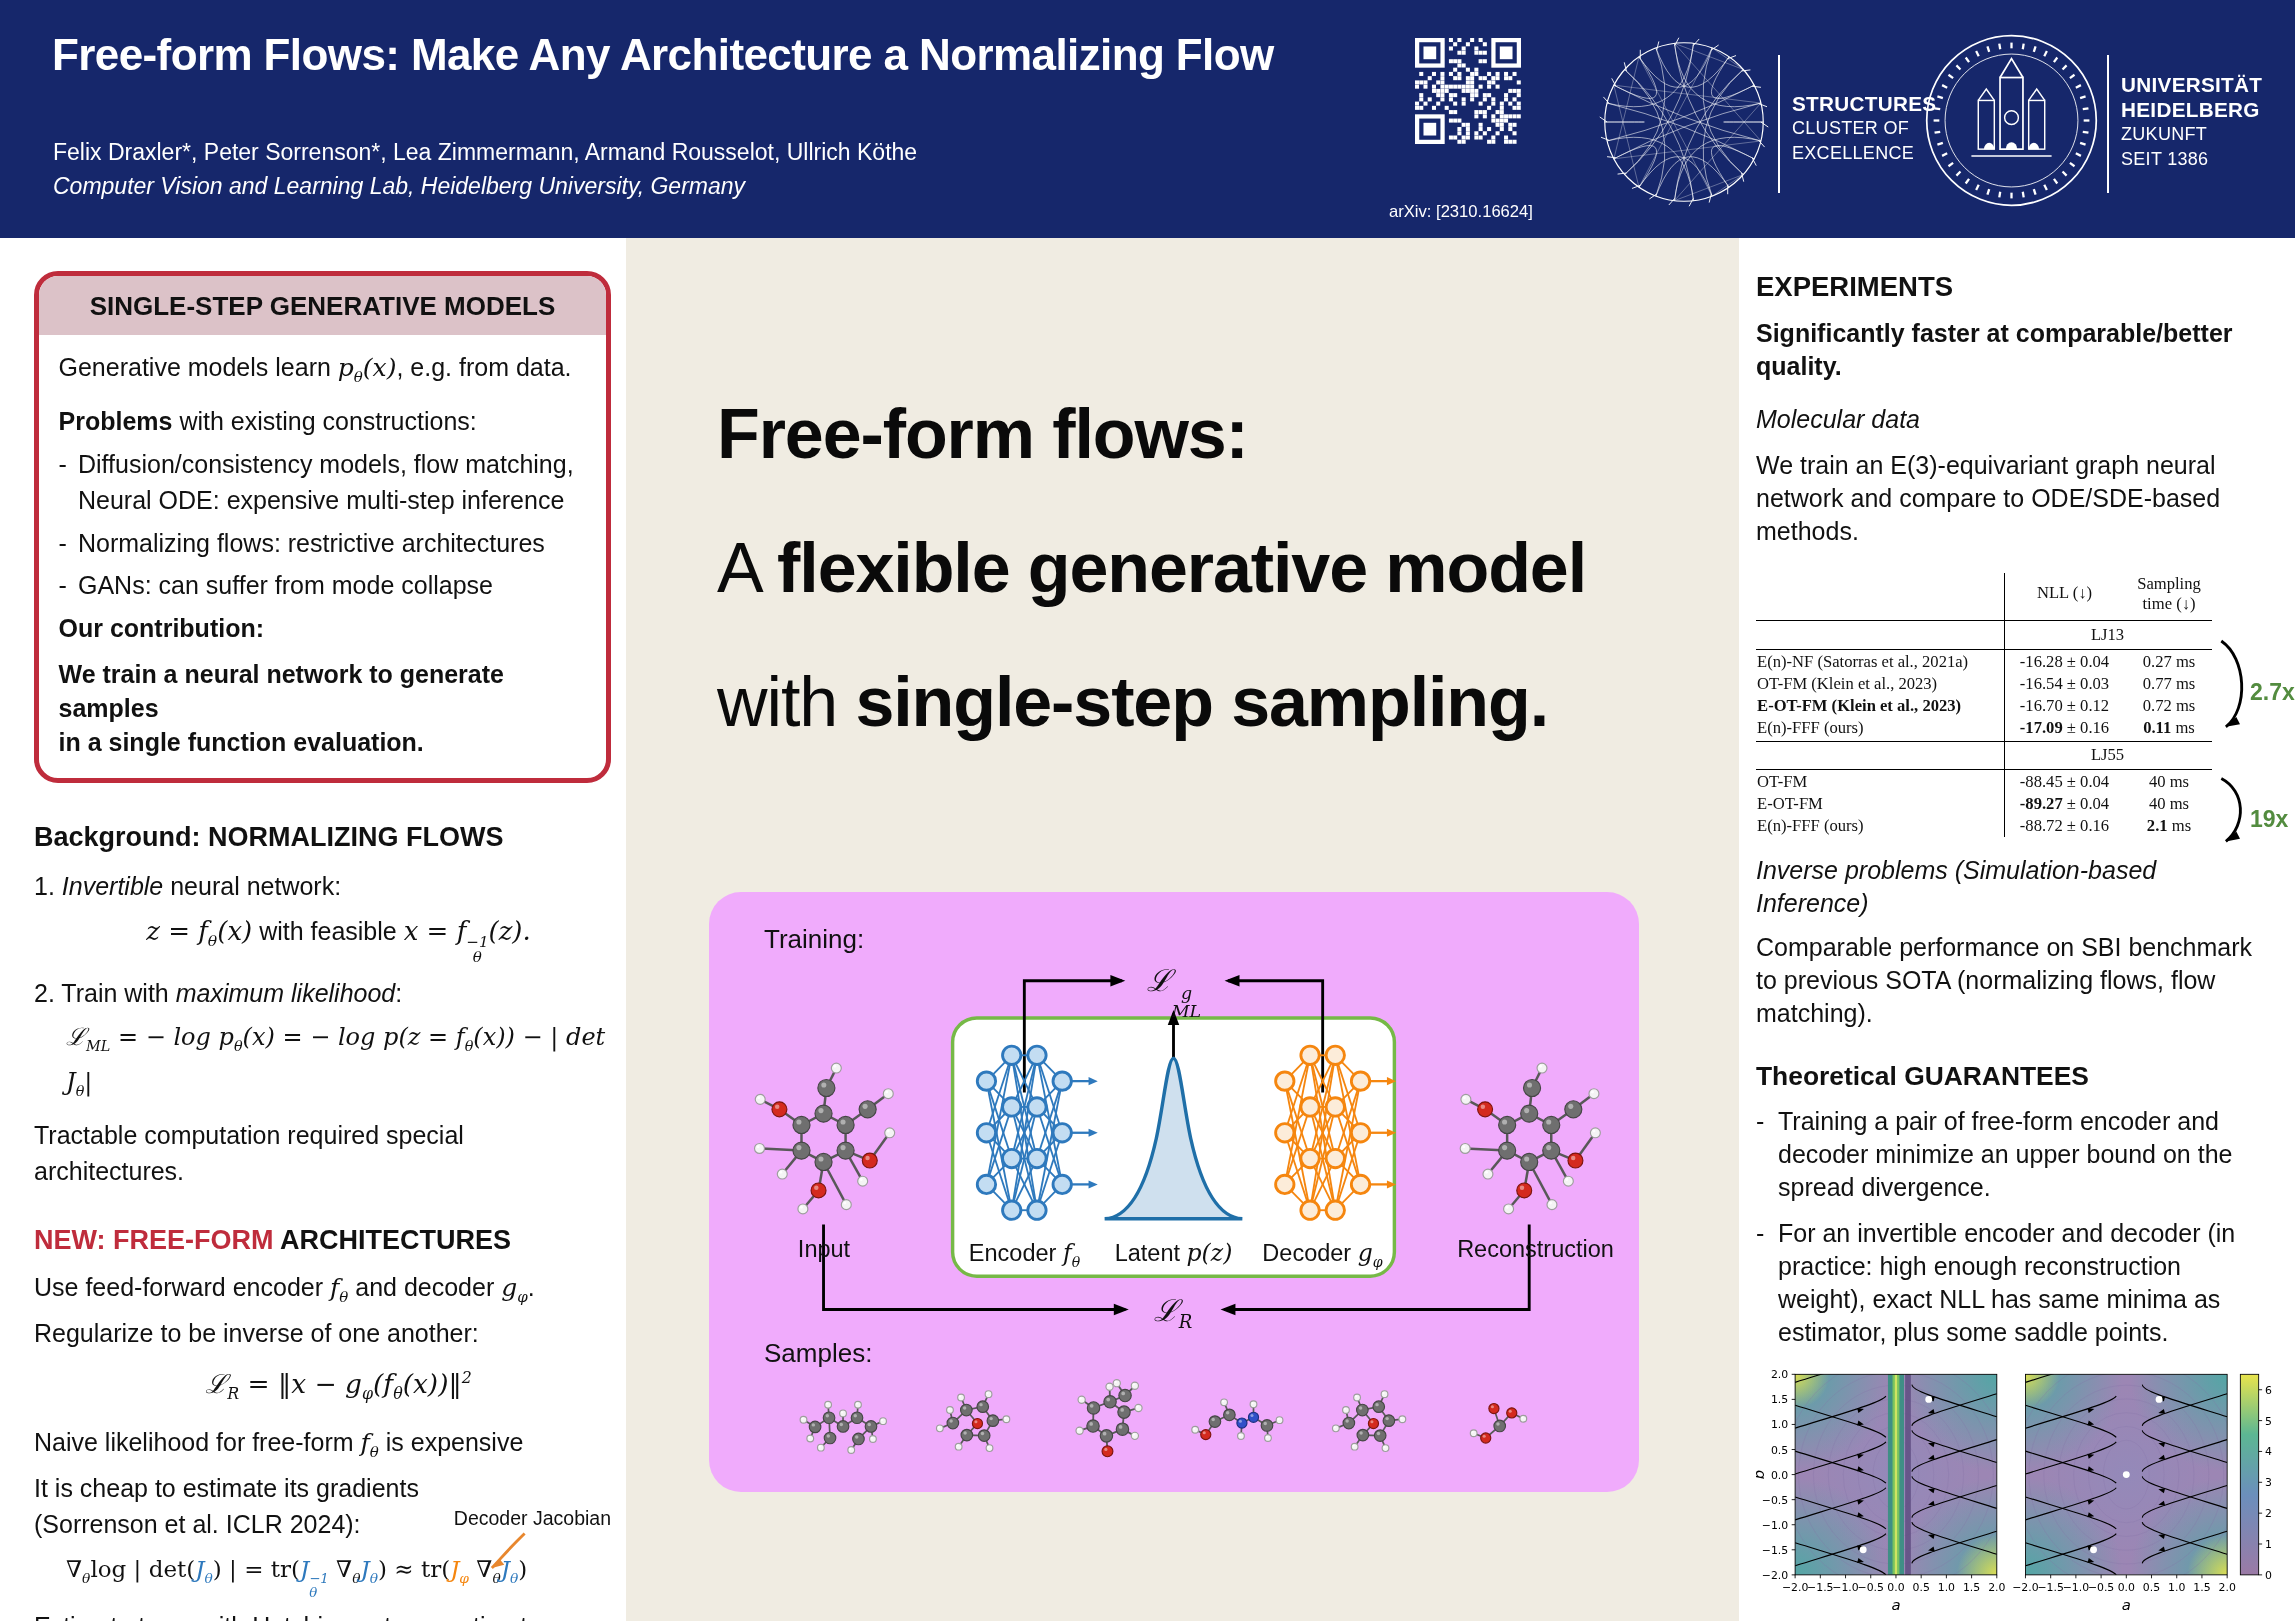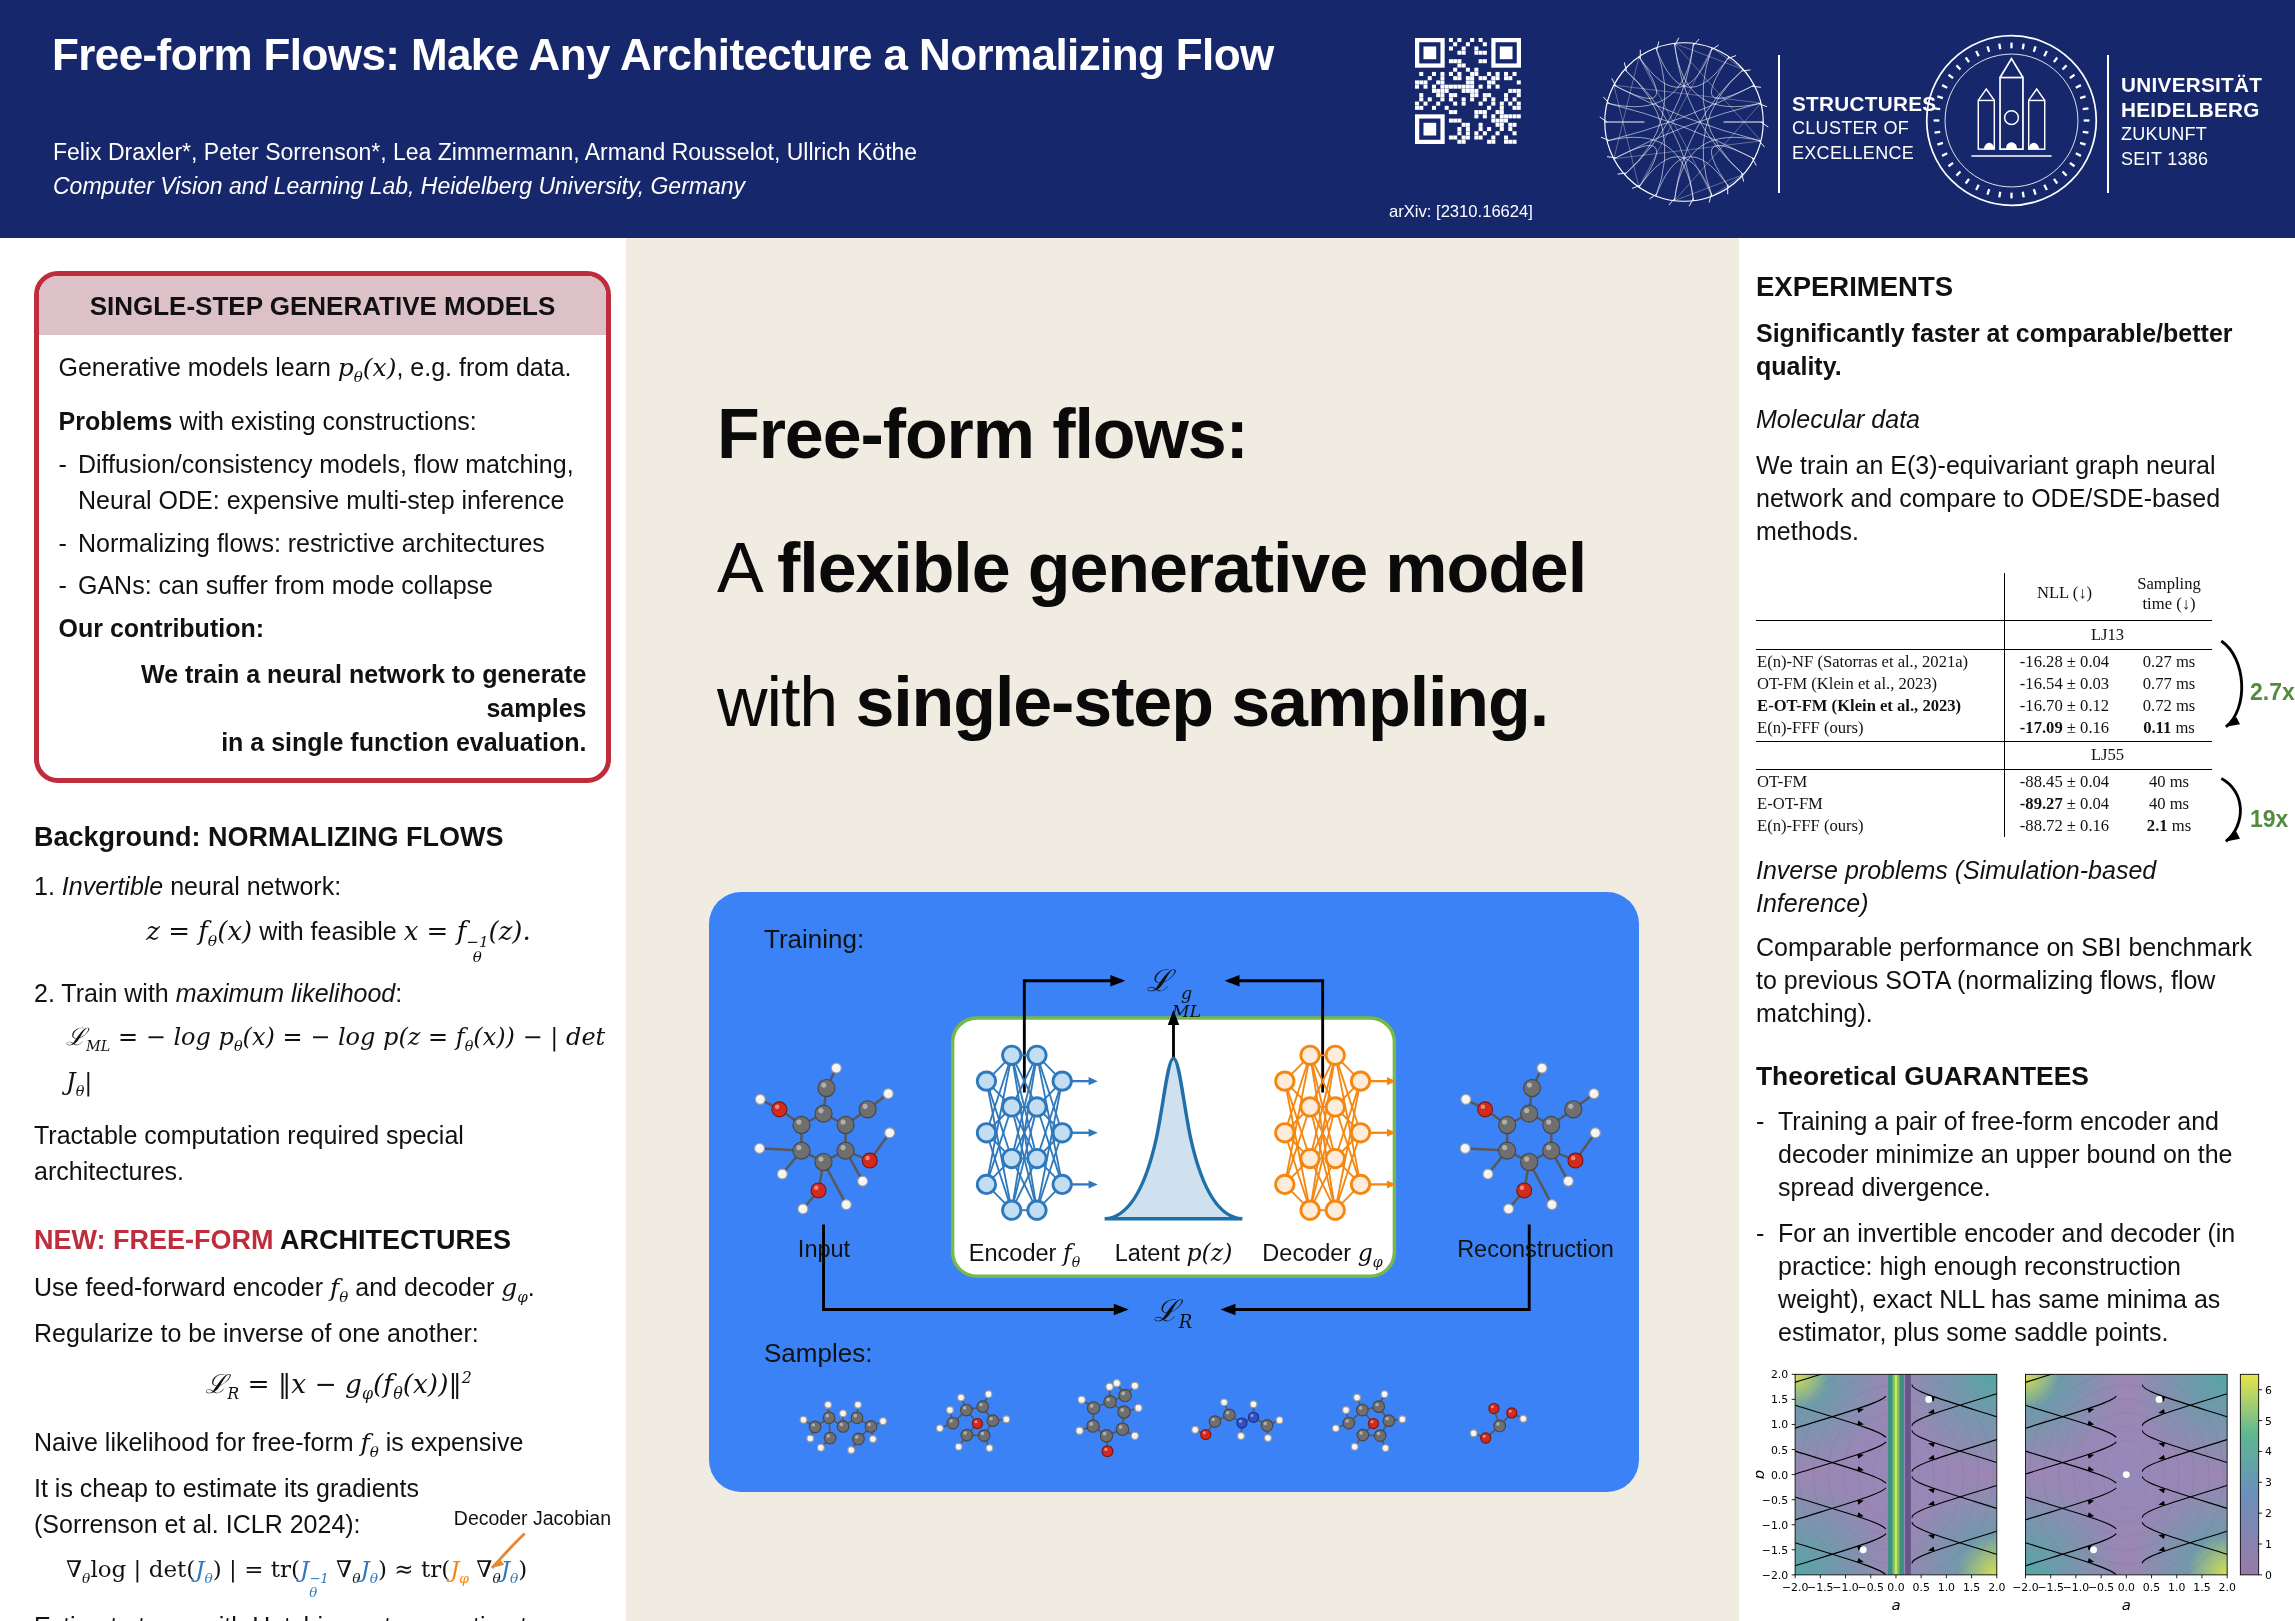--- a/index.html
+++ b/index.html
@@ -19,36 +19,36 @@
   .h-div{position:absolute;top:55px;width:1.7px;height:138px;background:#fff;}
   .logo-txt{position:absolute;color:#fff;}
   .logo-txt div{line-height:25px;font-size:18px;letter-spacing:0.3px;}
   .logo-txt .big{font-size:20.7px;font-weight:bold;}
   
   .leftcol{position:absolute;left:34px;top:271px;width:577px;font-size:25px;line-height:36px;}
   .redbox{border:5.2px solid var(--crimson);border-radius:24px;overflow:hidden;background:#fff;}
   .redbox .band{background:var(--pink);padding:11.5px 5.7px;text-align:center;font-size:26px;font-weight:bold;}
   .redbox .body{padding:13.8px 19.5px 19.5px 19.5px;}
   .item{display:grid;grid-template-columns:19.5px auto;}
-  .contrib{text-align:right;font-weight:bold;font-size:25px;margin-top:10.3px;line-height:34px;}
+  .contrib{text-align:left;font-weight:bold;font-size:25px;margin-top:10.3px;line-height:34px;}
   .sec-h{font-size:27px;font-weight:bold;}
   .math{font-family:"DejaVu Serif",serif;font-style:italic;}
   .eq{font-family:"DejaVu Serif",serif;font-style:italic;font-size:26px;margin-left:32px;}
   .eq .up{font-style:normal;}
   sub{font-size:.6em;}
   sup{font-size:.6em;}
   .stack{display:inline-flex;flex-direction:column;vertical-align:-0.45em;line-height:1;font-size:.58em;}
   .stack .t{display:block;}
   .stack .b{display:block;}
   .center{text-align:center;}
   .note{font-family:"Liberation Sans",sans-serif;font-style:normal;font-size:19px;line-height:24px;}
   
   .strip{position:absolute;left:626px;top:238px;width:1113px;height:1384px;background:var(--beige);}
   .tagline{position:absolute;left:91px;top:129px;font-size:70px;line-height:134px;letter-spacing:-1.1px;color:#0a0a0a;}
-  .card{position:absolute;left:83px;top:654px;width:930px;height:600px;background:#3b82f6;border-radius:32px;}
+  .card{position:absolute;left:83px;top:654px;width:930px;height:600px;background:#f0abfc;border-radius:32px;}
   .dlabel{position:absolute;font-size:23.5px;color:#111;text-align:center;}
   .biglab{font-size:26px;font-weight:500;}
   .lossml{font-family:"DejaVu Serif",serif;font-style:italic;font-size:30px;}
   
   .rightcol{position:absolute;left:1756px;top:270px;width:516px;font-size:25px;line-height:33px;}
   .tblwrap{position:relative;margin-top:25px;width:516px;font-family:"Liberation Serif",serif;}
   .tbl{display:grid;grid-template-columns:247px 123px 86px;font-size:16.6px;line-height:20.7px;position:relative;width:456px;}
   .tbl::before{content:'';position:absolute;left:248px;top:0;bottom:0;width:1.1px;background:#000;}
   .tc{padding:0.6px 1.1px;}
   .tn,.tt{text-align:center;}

